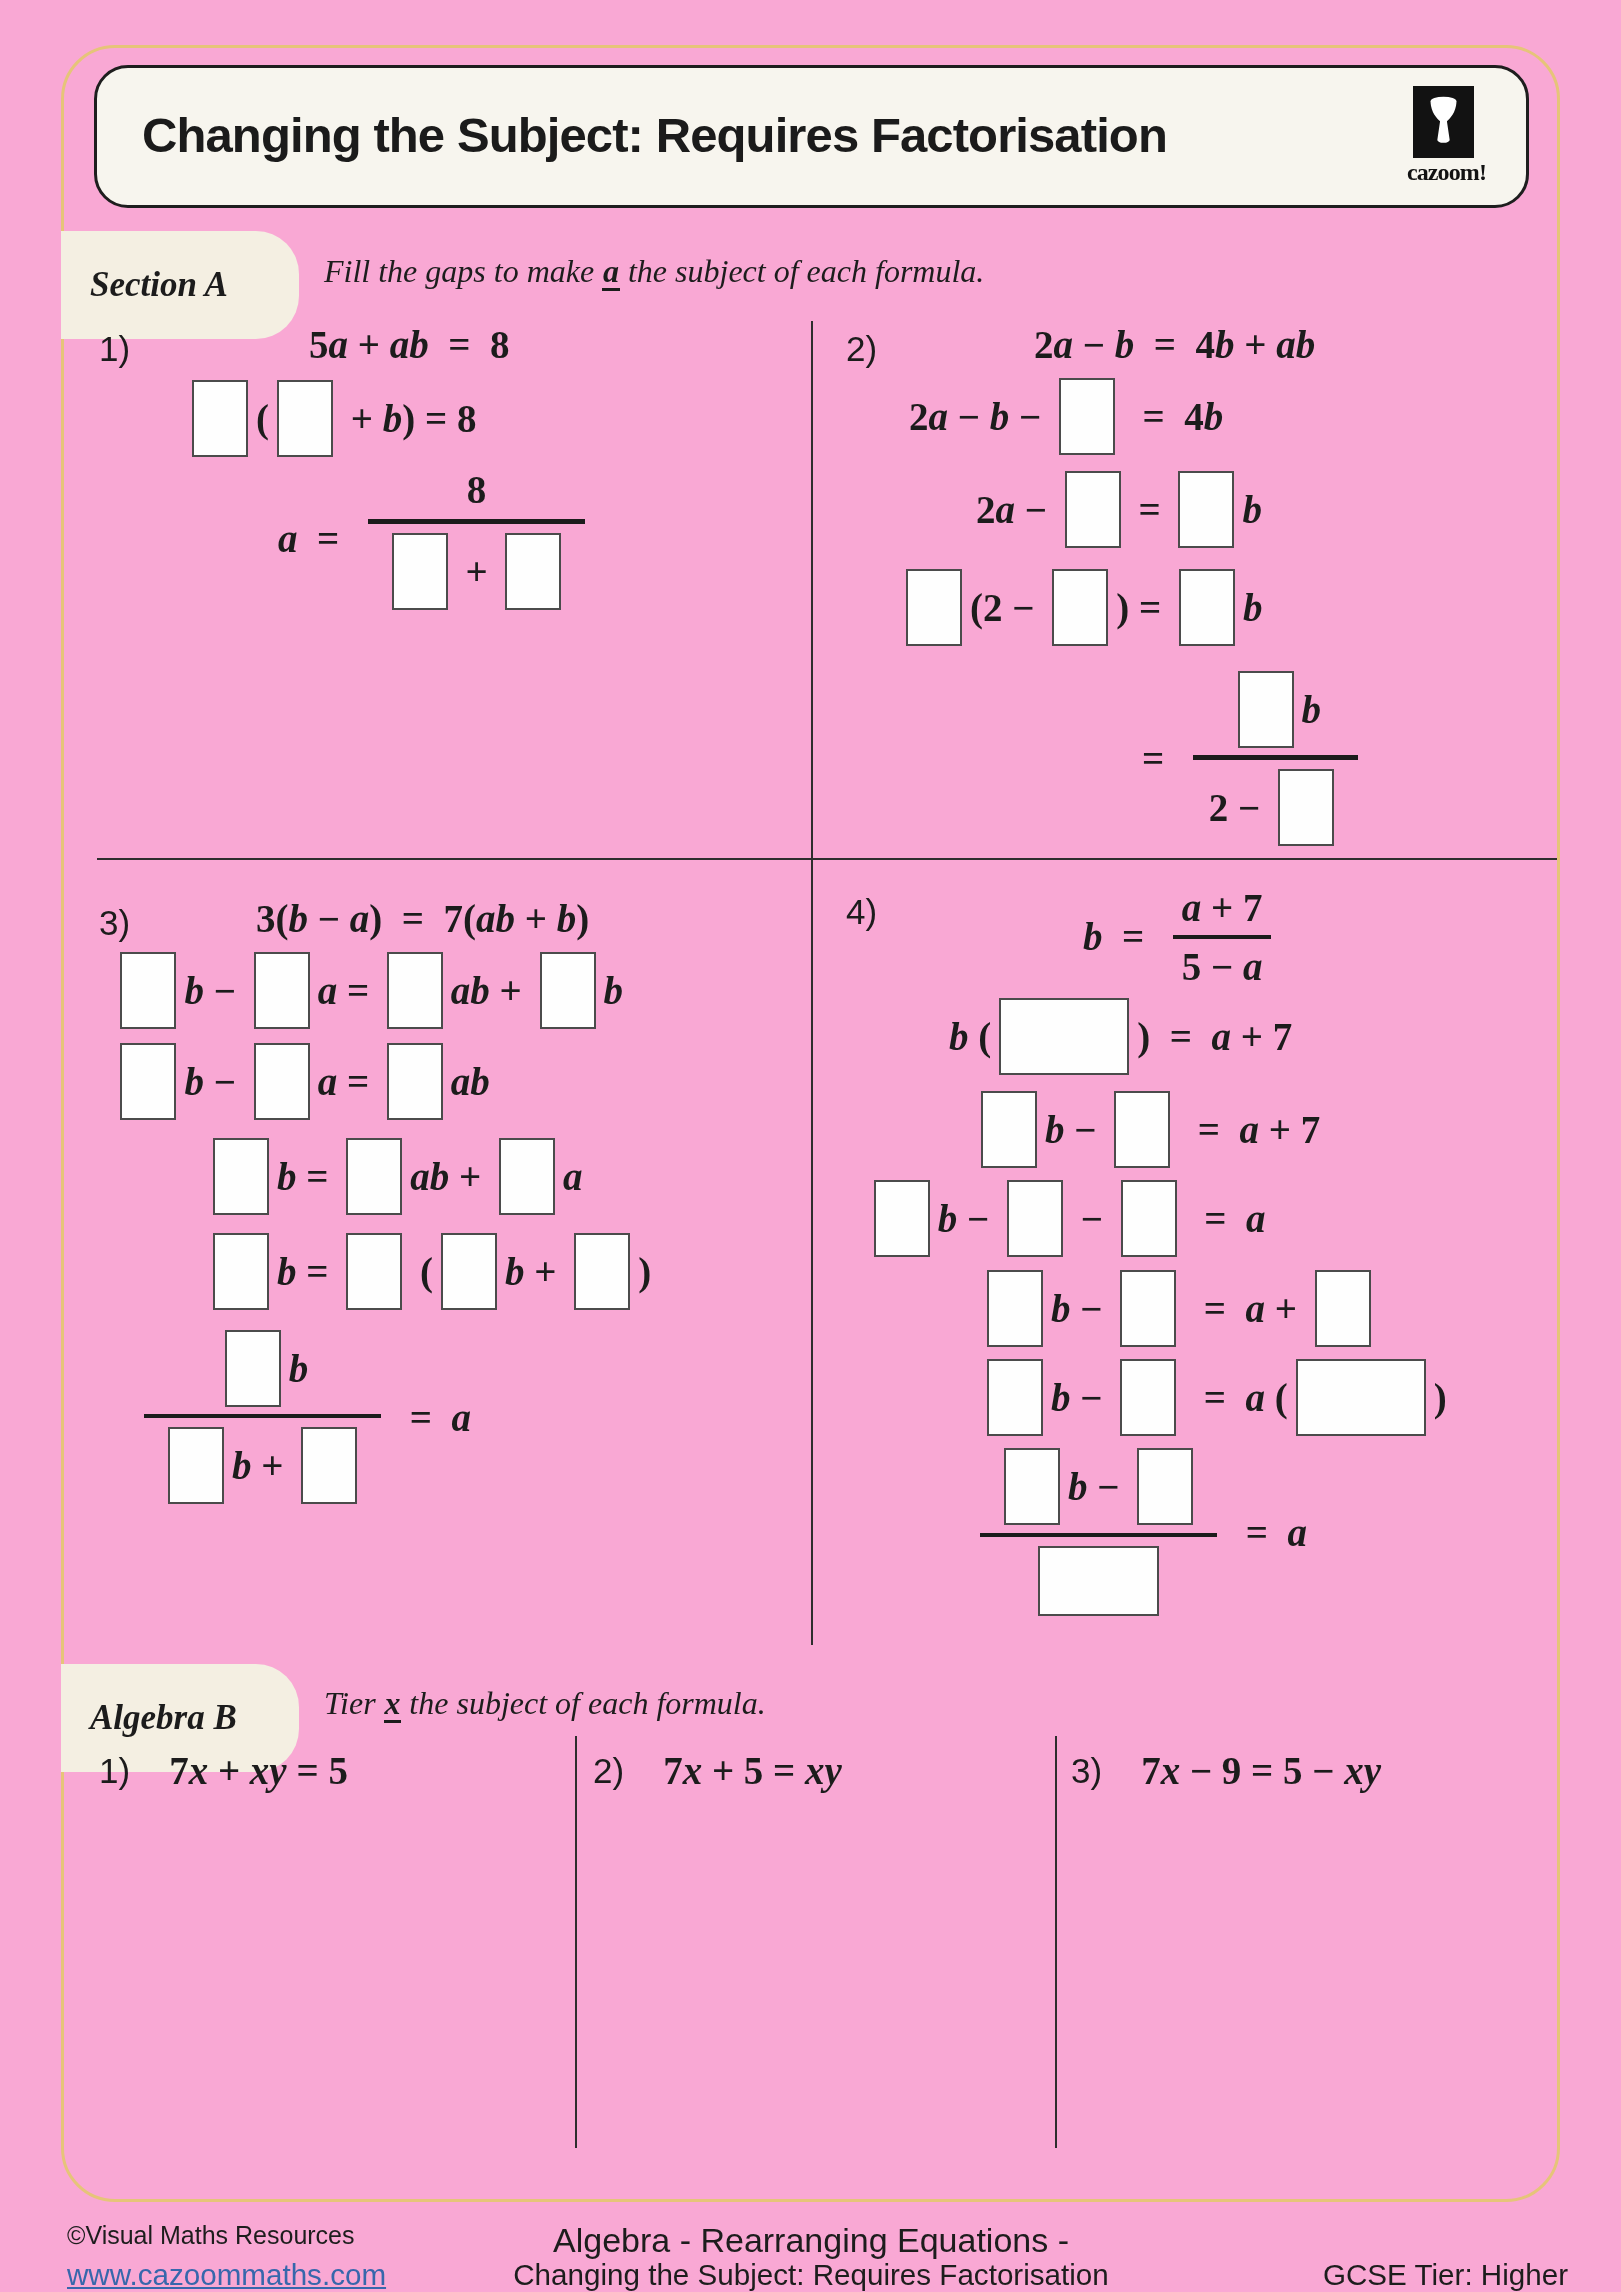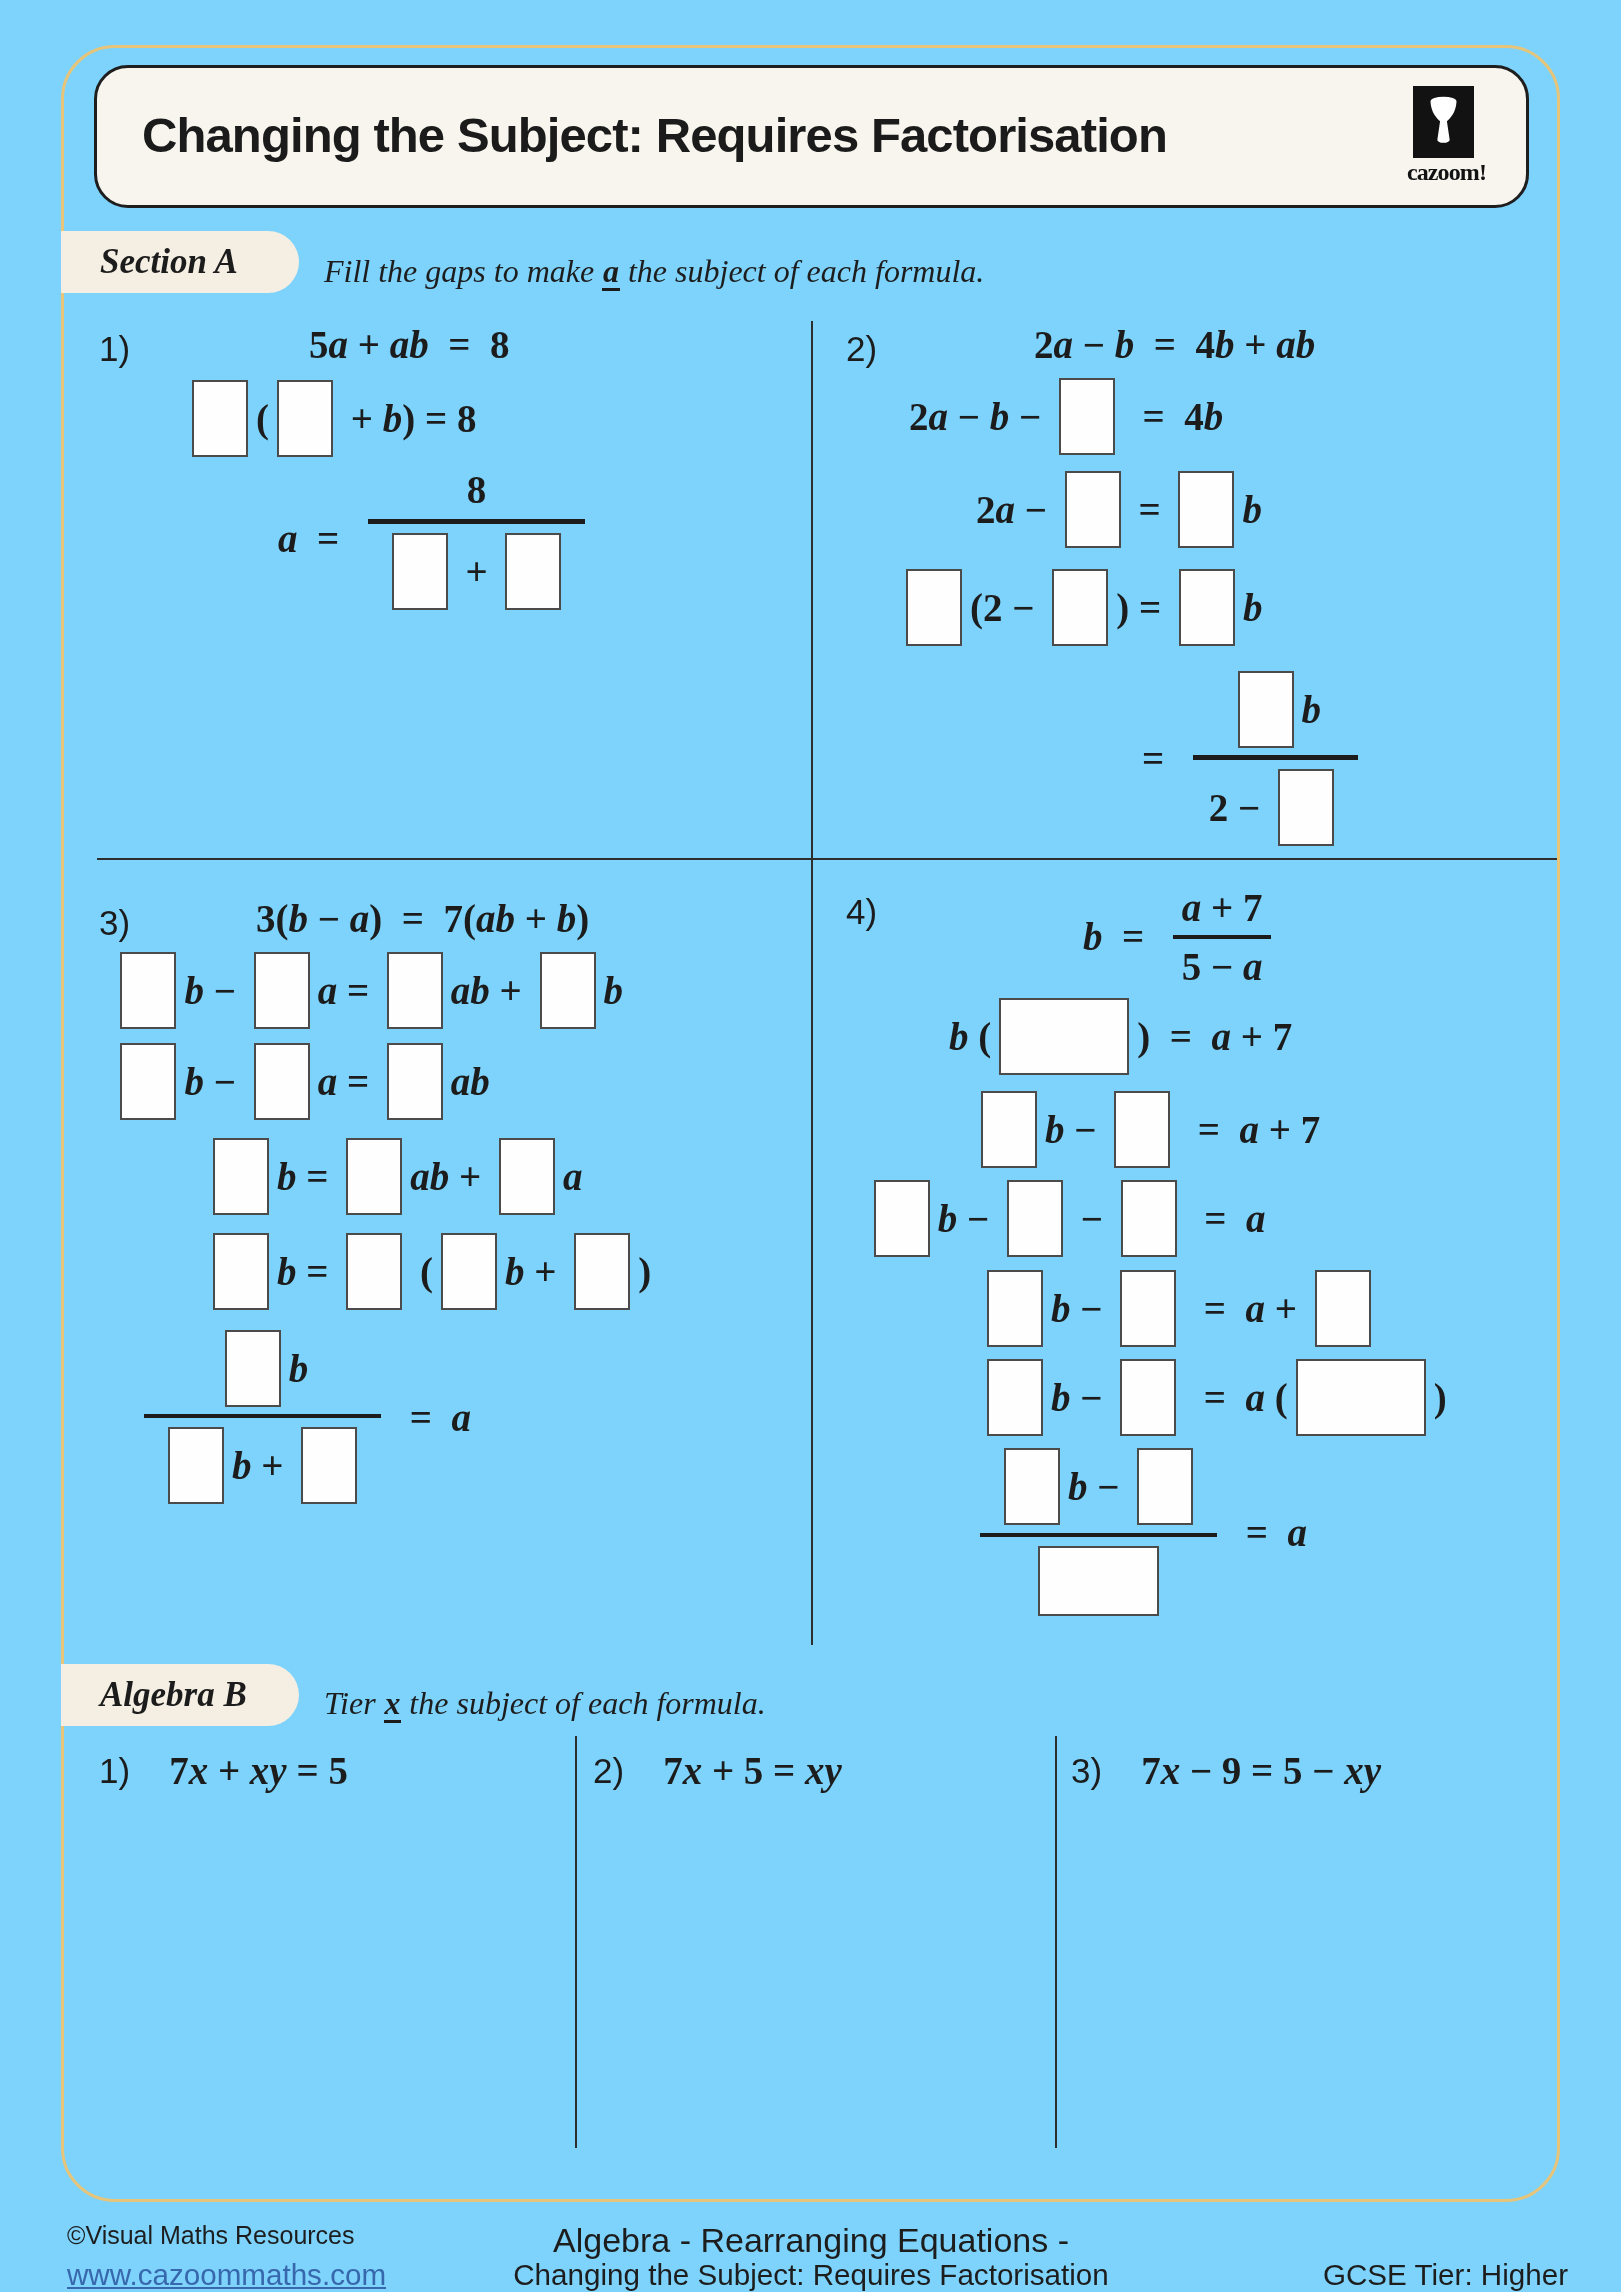--- a/index.html
+++ b/index.html
@@ -1,34 +1,34 @@
 <!DOCTYPE html>
 <html style="font-size:14.3px"><head>
 <meta charset="utf-8">
 <style>
   * { margin:0; padding:0; box-sizing:border-box; }
   html,body { width:1622px; height:2293px; }
   body { background:#ffffff; font-family:"Liberation Sans", sans-serif; color:#1c1c1c; }
-  .page { position:relative; width:1622px; height:2293px; background:#7dd3fc; overflow:hidden; }
+  .page { position:relative; width:1622px; height:2293px; background:#f9a8d4; overflow:hidden; }
 
   .outer-border { position:absolute; left:61px; top:45px; width:1499px; height:2157px;
     border:3.6px solid #e6c479; border-radius:54px; background:transparent; }
 
   .header-box { position:absolute; left:94px; top:65px; width:1435px; height:143px;
     background:#f7f5ee; border:3.6px solid #1e1e1e; border-radius:34px; }
   .page-title { position:absolute; left:45px; top:39px; font-size:49px; font-weight:bold;
     letter-spacing:-0.9px; color:#1b1b1b; white-space:nowrap; }
   .logo { position:absolute; right:47px; top:18px; width:72px; text-align:center; }
   .logo-square { width:61px; height:72px; background:#121212; margin:0 auto;
     display:flex; align-items:center; justify-content:center; }
   .logo-text { font-family:"Liberation Serif", serif; font-weight:bold; font-size:24px;
     letter-spacing:-0.9px; margin-top:0.9px; color:#121212; }
 
-  .sec-label { position:absolute; left:61px; width:238px; height:62px; background:#f4efe2;
-    border-radius:0 43px 43px 0; display:flex; align-items:center; padding-left:39px;
+  .sec-label { position:absolute; left:61px; width:238px; height:108px; background:#f4efe2;
+    border-radius:0 43px 43px 0; display:flex; align-items:center; padding-left:29px;
     font-family:"Liberation Serif", serif; font-style:italic; font-weight:bold; font-size:35px; }
   .sec-instr { position:absolute; left:324px; font-family:"Liberation Serif", serif;
     font-style:italic; font-size:32px; color:#1d1d1d; white-space:nowrap; }
   .key-letter { font-weight:bold; display:inline-block; border-bottom:3.6px solid #1c1c1c;
     padding:0 0.9px 0.9px 0.9px; line-height:1.0; }
 
   .divider { position:absolute; background:#2e2e2e; }
 
   .qblock { position:absolute; }
   .qnum { position:absolute; left:0; top:7.2px; font-size:35px; color:#1c1c1c; }

